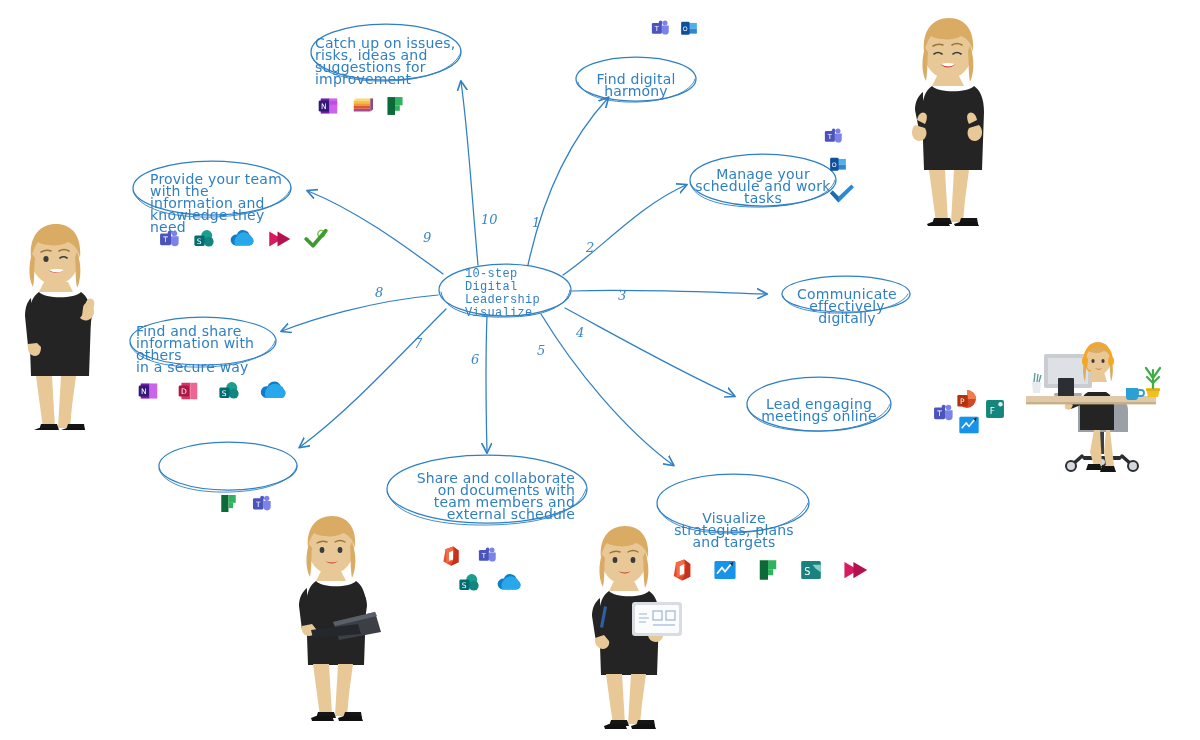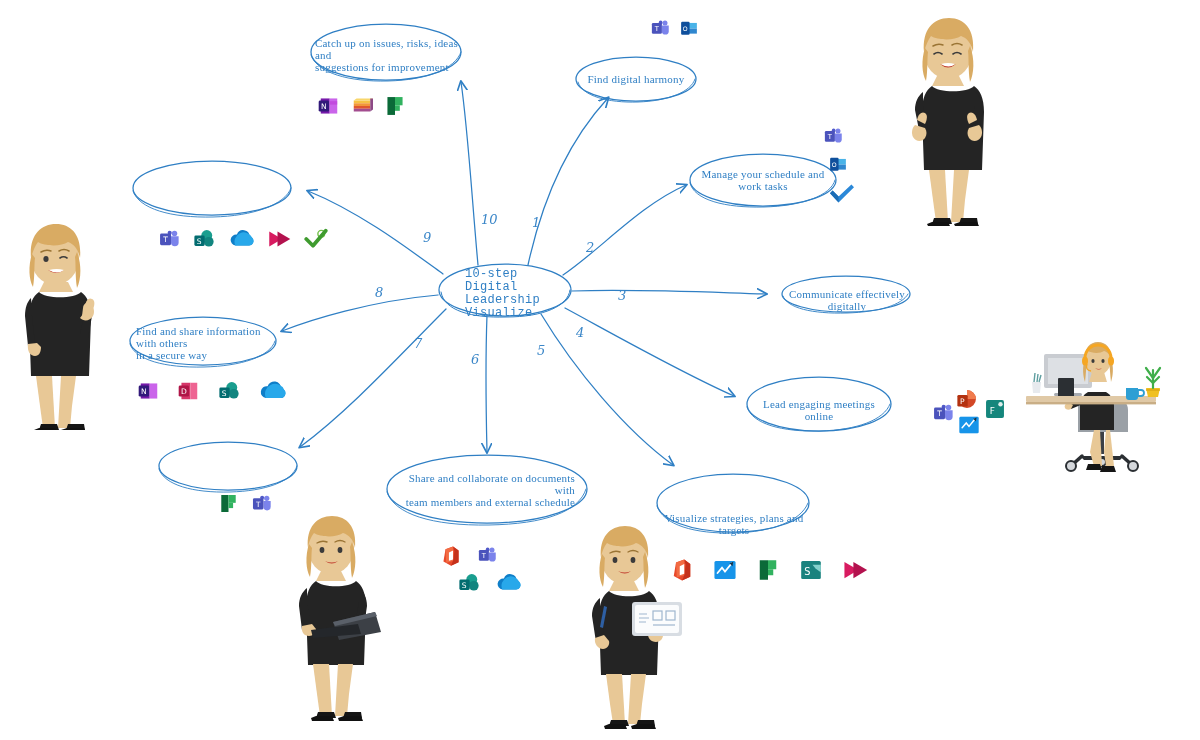--- a/index.html
+++ b/index.html
@@ -1,21 +1,21 @@
 <!DOCTYPE html>
 <html><head>
 <meta charset="utf-8">
 <style>
   html,body{margin:0;padding:0;background:#ffffff;}
   body{width:1200px;height:740px;position:relative;overflow:hidden;
        font-family:"DejaVu Sans","Liberation Sans",sans-serif;}
   #stage{position:absolute;left:0;top:0;width:1200px;height:740px;}
   svg.layer{position:absolute;left:0;top:0;width:1200px;height:740px;}
-  .bubble-text{position:absolute;color:#2f7fc4;font-size:11px;line-height:12px;
-      text-align:center;letter-spacing:.2px;pointer-events:none;font-family:Liberation Serif, serif;}
+  .bubble-text{position:absolute;color:#2f7fc4;font-size:14px;line-height:12px;
+      text-align:center;letter-spacing:.2px;pointer-events:none;}
   .hub-text{position:absolute;color:#2f7fc4;font-size:12px;line-height:13px;
       text-align:left;letter-spacing:.3px;font-family:Liberation Mono, monospace;}
   .num{position:absolute;color:#3a86c8;font-size:13px;font-style:italic;
       font-family:"DejaVu Serif","Liberation Serif",serif;}
   .iconrow{position:absolute;display:flex;align-items:center;}
   .ic{position:relative;display:inline-block;}
   .person{position:absolute;}
 </style>
 </head>
 <body>
@@ -126,20 +126,24 @@
     <div>Share and collaborate on documents with</div>
     <div>team members and external schedule</div>
   </div>
 
 
   <div class="bubble-text" style="left:136px;top:325px;width:140px;text-align:left;">
     <div>Find and share information with others</div>
     <div>in a secure way</div>
   </div>
 
+  <div class="bubble-text" style="left:150px;top:173px;width:135px;text-align:left;">
+    <div>Provide your team with the</div>
+    <div>information and knowledge they need</div>
+  </div>
 
   <div class="bubble-text" style="left:315px;top:37px;width:145px;text-align:left;">
     <div>Catch up on issues, risks, ideas and</div>
     <div>suggestions for improvement</div>
   </div>
 
   <div class="iconrow" style="left:318px;top:95px;gap:11px;">
     <svg class="ic" width="22" height="22" viewBox="0 0 32 32">
       <path d="M4 5h13v22H4z" fill="#7719aa"></path>
         <path d="M17 5h11v22H17z" fill="#ca64ea"></path>

